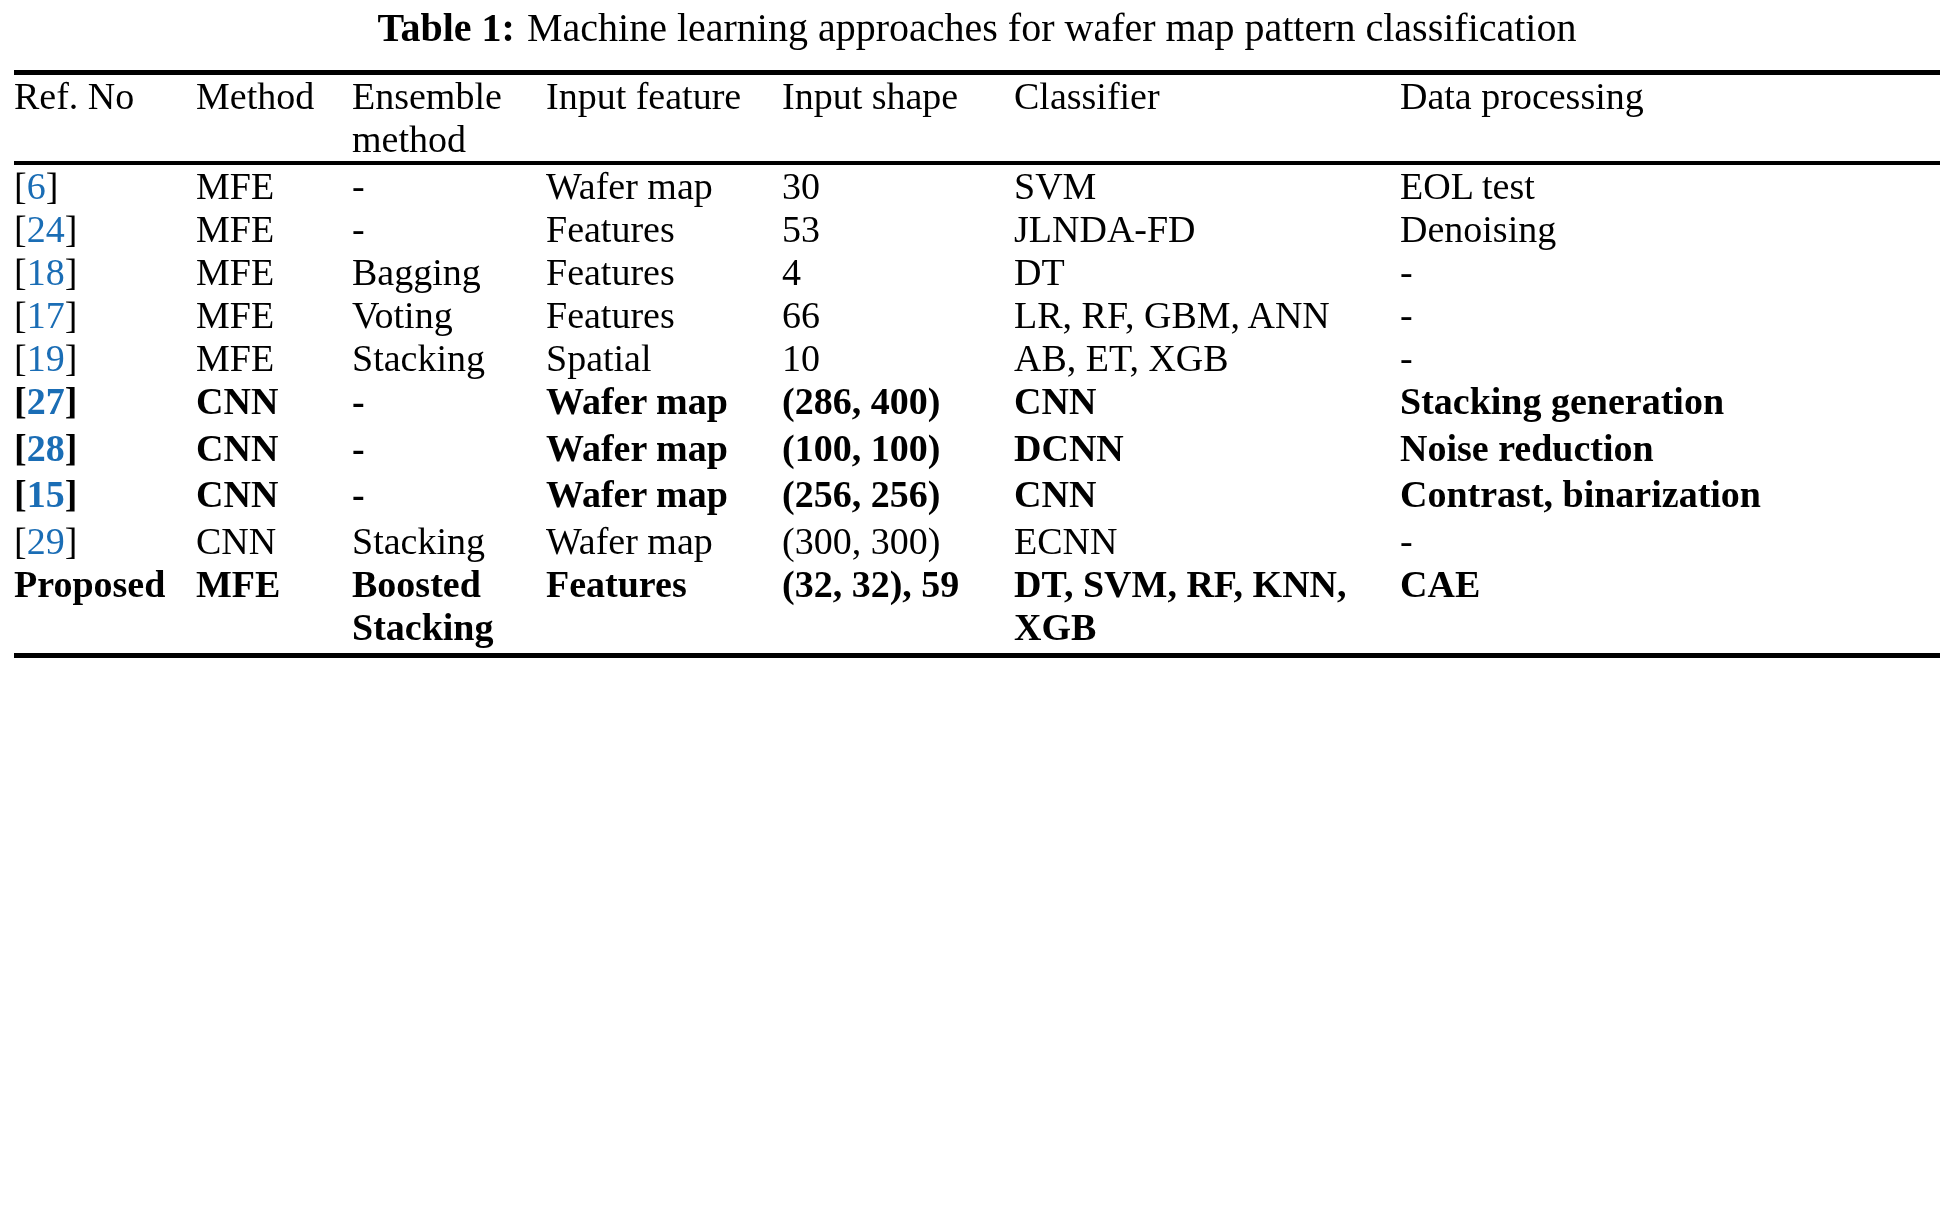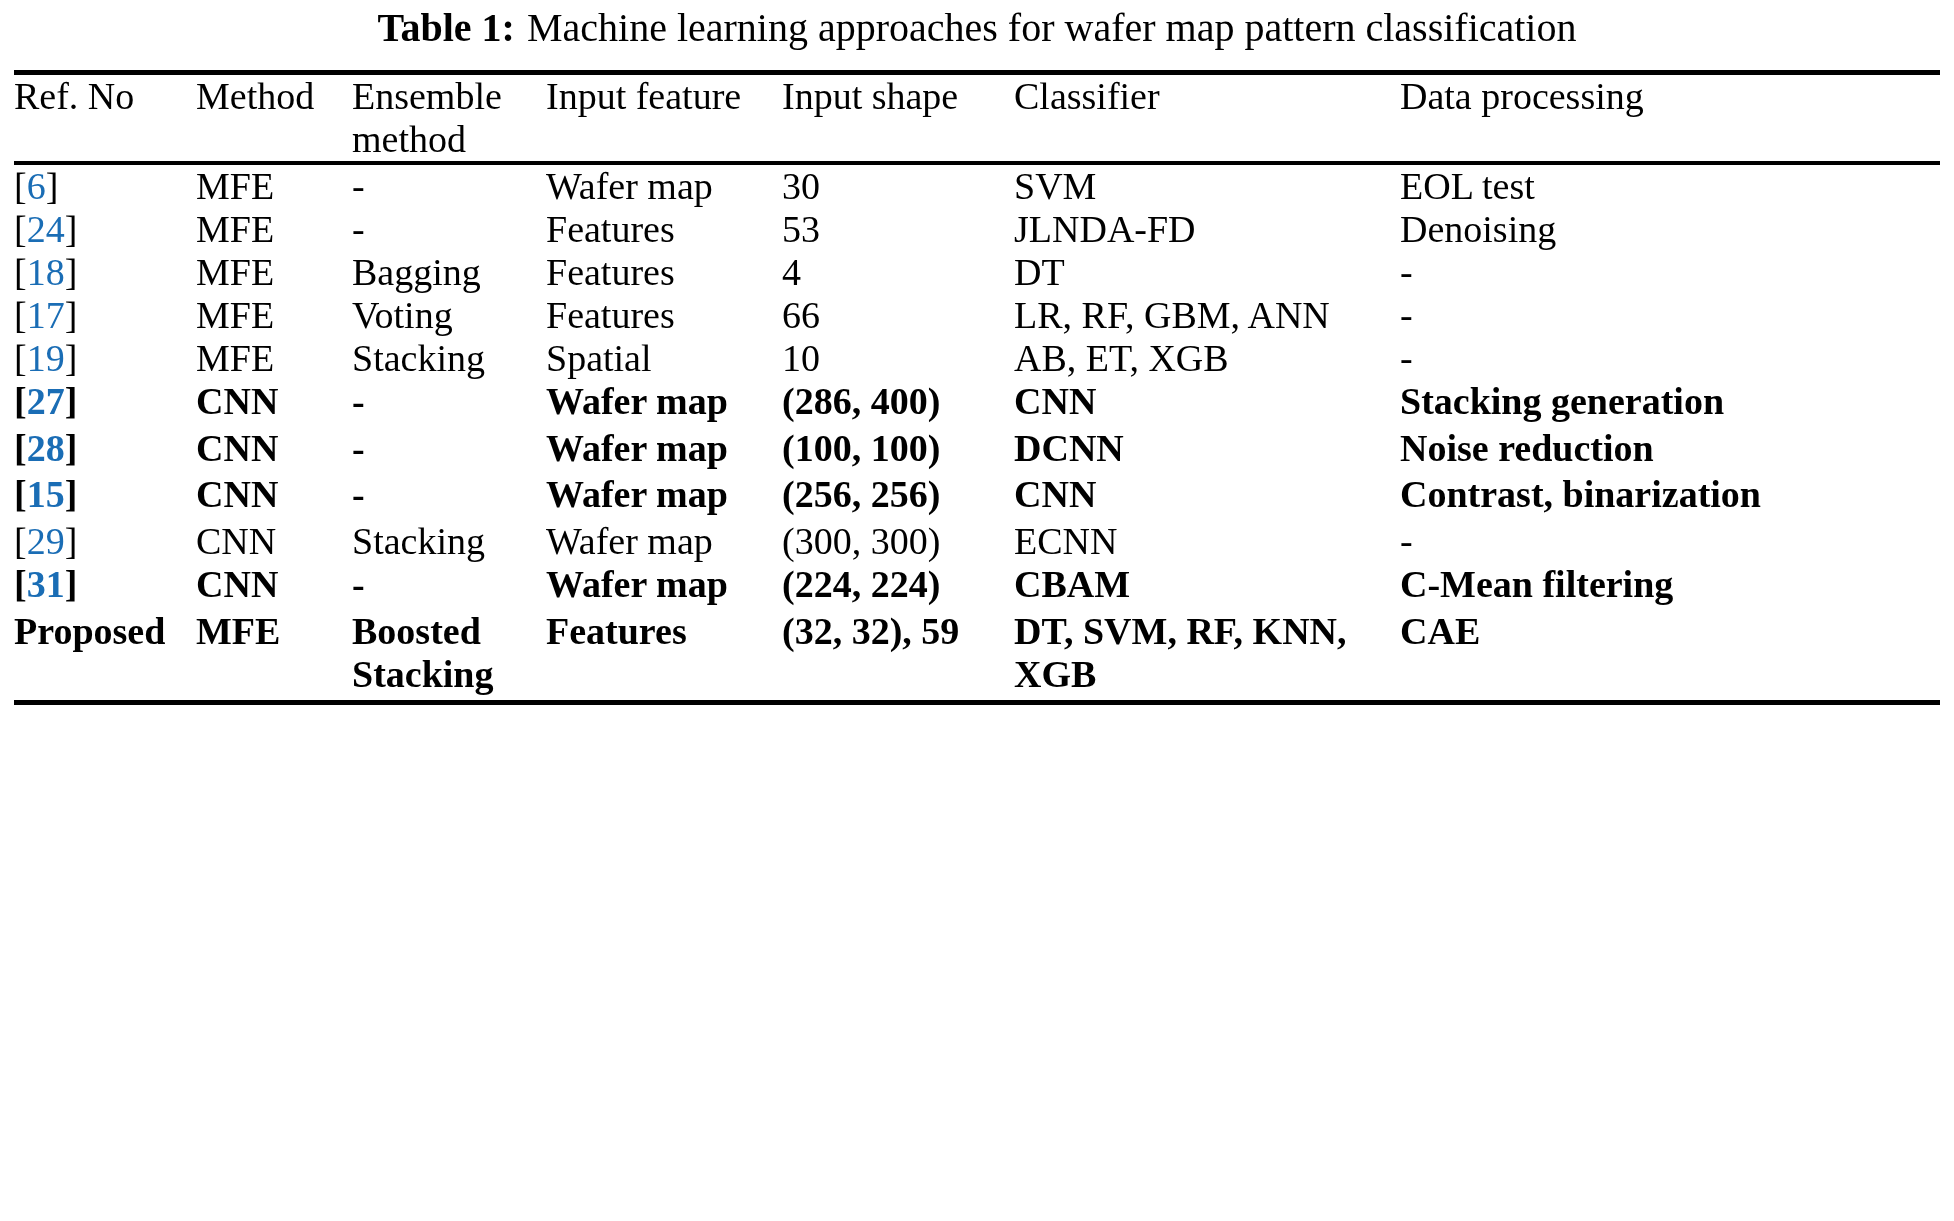--- a/index.html
+++ b/index.html
@@ -219,29 +219,20 @@
         <tr>
           <td><span class="brk">[</span><span class="refnum">29</span><span class="brk">]</span></td>
           <td>CNN</td>
           <td>Stacking</td>
           <td>Wafer map</td>
           <td class="nowrapcell">(300, 300)</td>
           <td>ECNN</td>
           <td>-</td>
         </tr>
         <tr class="tall">
-          <td><span class="brk">[</span><span class="refnum">31</span><span class="brk">]</span></td>
-          <td>CNN</td>
-          <td>-</td>
-          <td>Wafer map</td>
-          <td class="nowrapcell">(224, 224)</td>
-          <td>CBAM</td>
-          <td>C-Mean filtering</td>
-        </tr>
-        <tr class="tall">
           <td><span>Proposed</span></td>
           <td>MFE</td>
           <td>Boosted Stacking</td>
           <td>Features</td>
           <td class="nowrapcell">(32, 32), 59</td>
           <td>DT, SVM, RF, KNN, XGB</td>
           <td>CAE</td>
         </tr>
       </tbody>
   </table>

